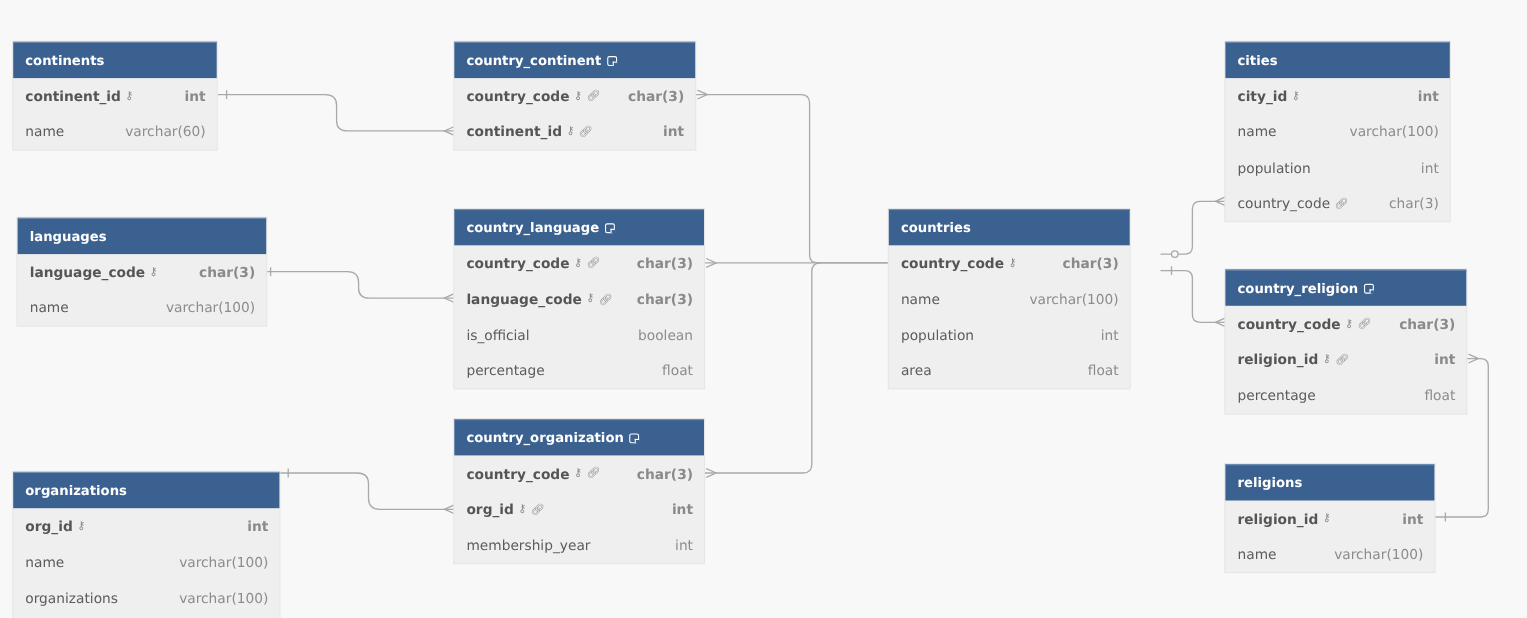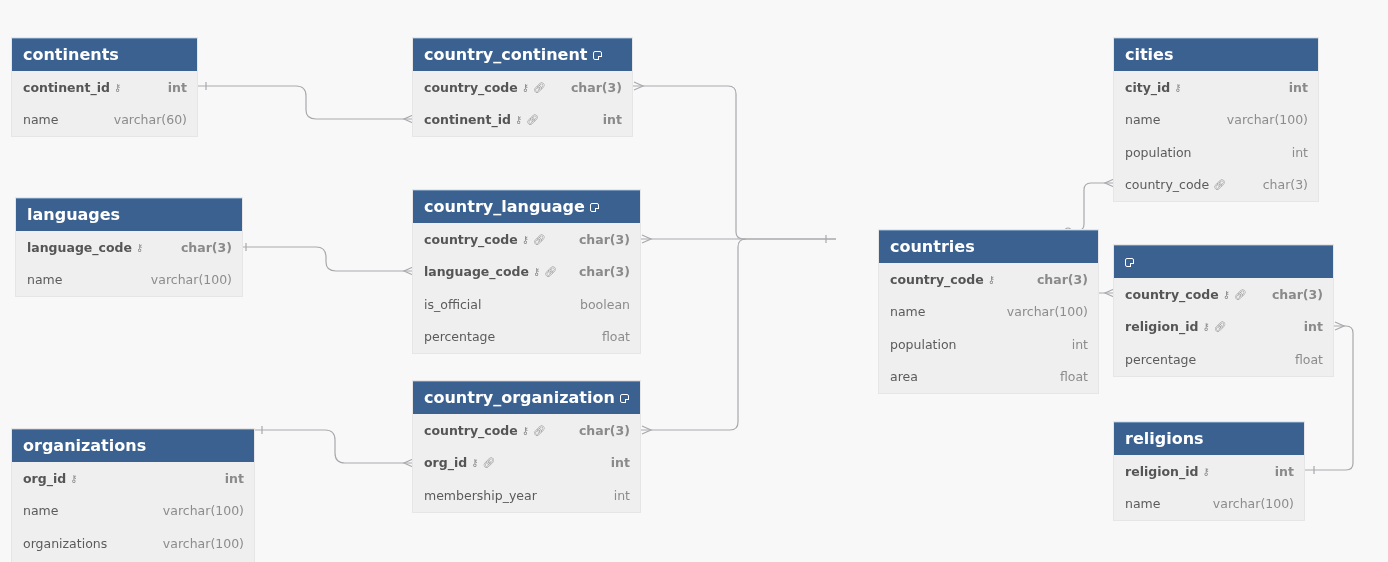--- a/index.html
+++ b/index.html
@@ -13,21 +13,21 @@
   svg.edges path { fill: none; stroke: #a9a9ad; stroke-width: 1.2; }
   .table {
     position: absolute;
     background: #efefef;
     box-shadow: 0 0 0 1px #e6e6e6;
   }
   .thead {
     background: #3b6190;
     color: #ffffff;
     font-weight: bold;
-    font-size: 16px;
+    font-size: 12px;
     height: 32px;
     line-height: 32px;
     padding: 0 11px;
     border-top: 1px solid #6f8fb3;
     display: flex; align-items: center; gap: 5px;
     white-space: nowrap;
   }
   .note-icon {
     display: inline-block; width: 9px; height: 9px;
     border: 1.2px solid #ffffff; border-radius: 2px;
@@ -223,21 +223,21 @@
           <span class="icon">🔗︎</span>
         </span>
       <span class="ftype bold">int</span>
     </div>
     <div class="row">
       <span class="fname">membership_year</span>
       <span class="ftype">int</span>
     </div>
   </div>
 
-  <div class="table" style="left:879px; top:190px; width:219px;margin-top:40px;">
+  <div class="table" style="left:808px; top:190px; width:219px;">
     <div class="thead">
       <span>countries</span>
     </div>
     <div class="row">
       <span class="fname pk">
           <span>country_code</span>
           <span class="icon">⚷</span>
         </span>
       <span class="ftype bold">char(3)</span>
     </div>
@@ -278,20 +278,21 @@
       <span class="fname">
           <span>country_code</span>
           <span class="icon">🔗︎</span>
         </span>
       <span class="ftype">char(3)</span>
     </div>
   </div>
 
   <div class="table" style="left:1114px; top:245px; width:219px;">
     <div class="thead">
+      <span>country_religion</span>
       <span class="note-icon"></span>
     </div>
     <div class="row">
       <span class="fname pk">
           <span>country_code</span>
           <span class="icon">⚷</span>
           <span class="icon">🔗︎</span>
         </span>
       <span class="ftype bold">char(3)</span>
     </div>

